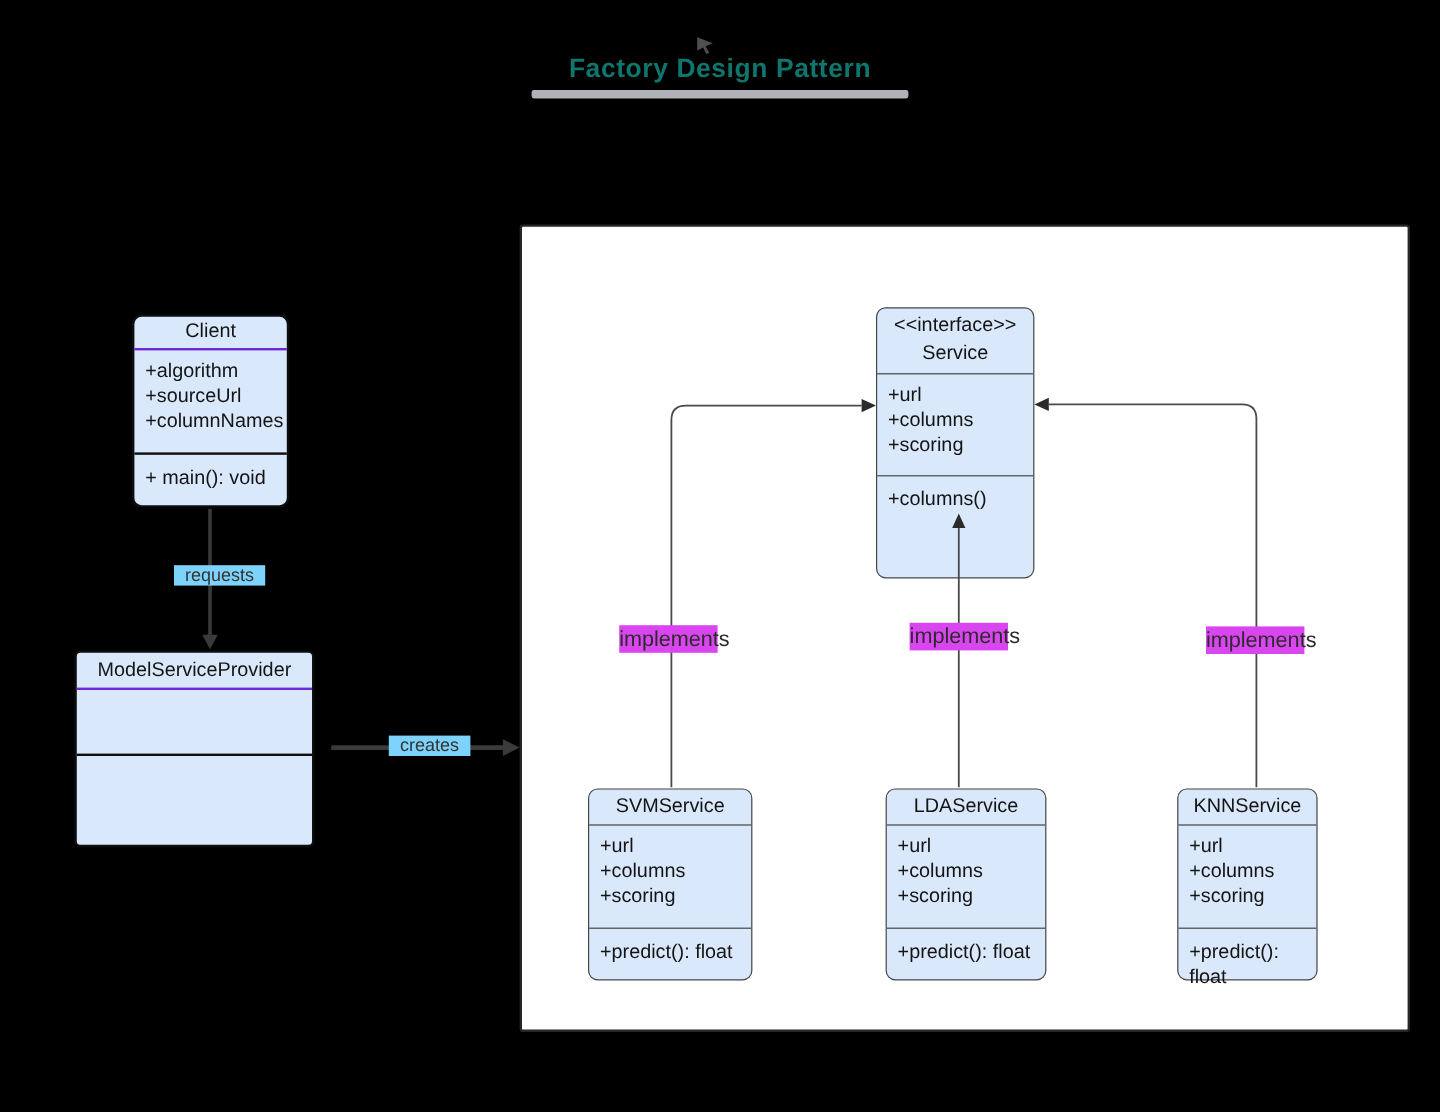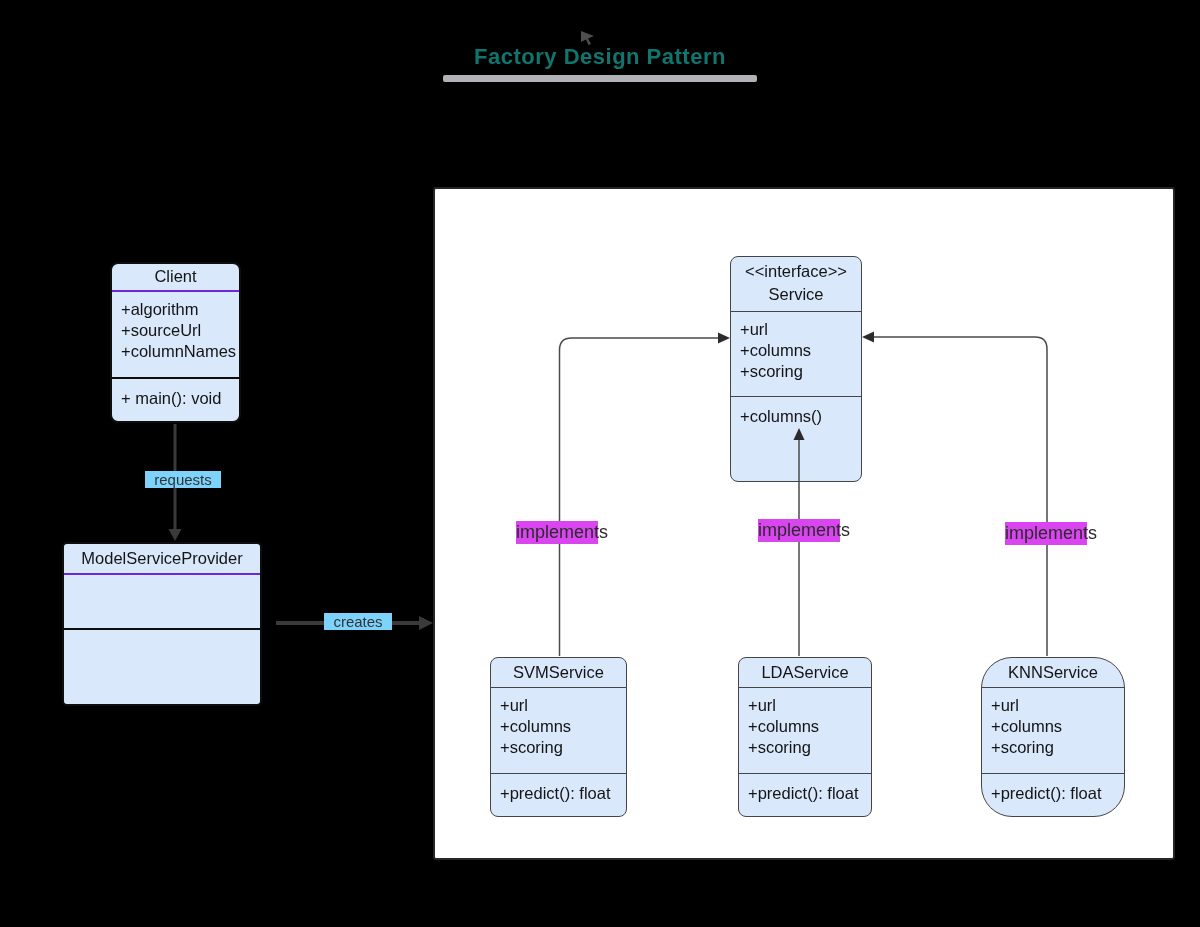--- a/index.html
+++ b/index.html
@@ -43,21 +43,21 @@
 
   .box-service{left:730px;top:245px;width:132px;height:226px;border-radius:8px;margin-top:11px;}
   .box-service .head{height:51px;line-height:23px;padding-top:3px;}
   .box-service .attrs{height:85px;}
 
   .impl-box{top:657px;height:160px;border-radius:8px;}
   .impl-box .head{height:29px;line-height:28px;}
   .impl-box .attrs{height:86px;}
   .box-svm{left:490px;width:137px;}
   .box-lda{left:738px;width:134px;}
-  .box-knn{left:981px;width:144px;border-radius:31px;}
+  .box-knn{left:981px;width:117px;}
 
   
   .edge-label{position:absolute;z-index:6;text-align:center;}
   .dark-label{color:#333333;background:#7dd3fc;font-size:15px;}
   .lbl-requests{left:145px;top:471px;width:76px;}
   .lbl-creates{left:324px;top:613px;width:68px;}
   .impl-label{color:#2b2b2b;background:#d946ef;font-size:18px;padding:1px 0;}
   .lbl-impl-svm{left:516px;top:521px;width:82px;}
   .lbl-impl-lda{left:758px;top:519px;width:82px;}
   .lbl-impl-knn{left:1005px;top:522px;width:82px;}

